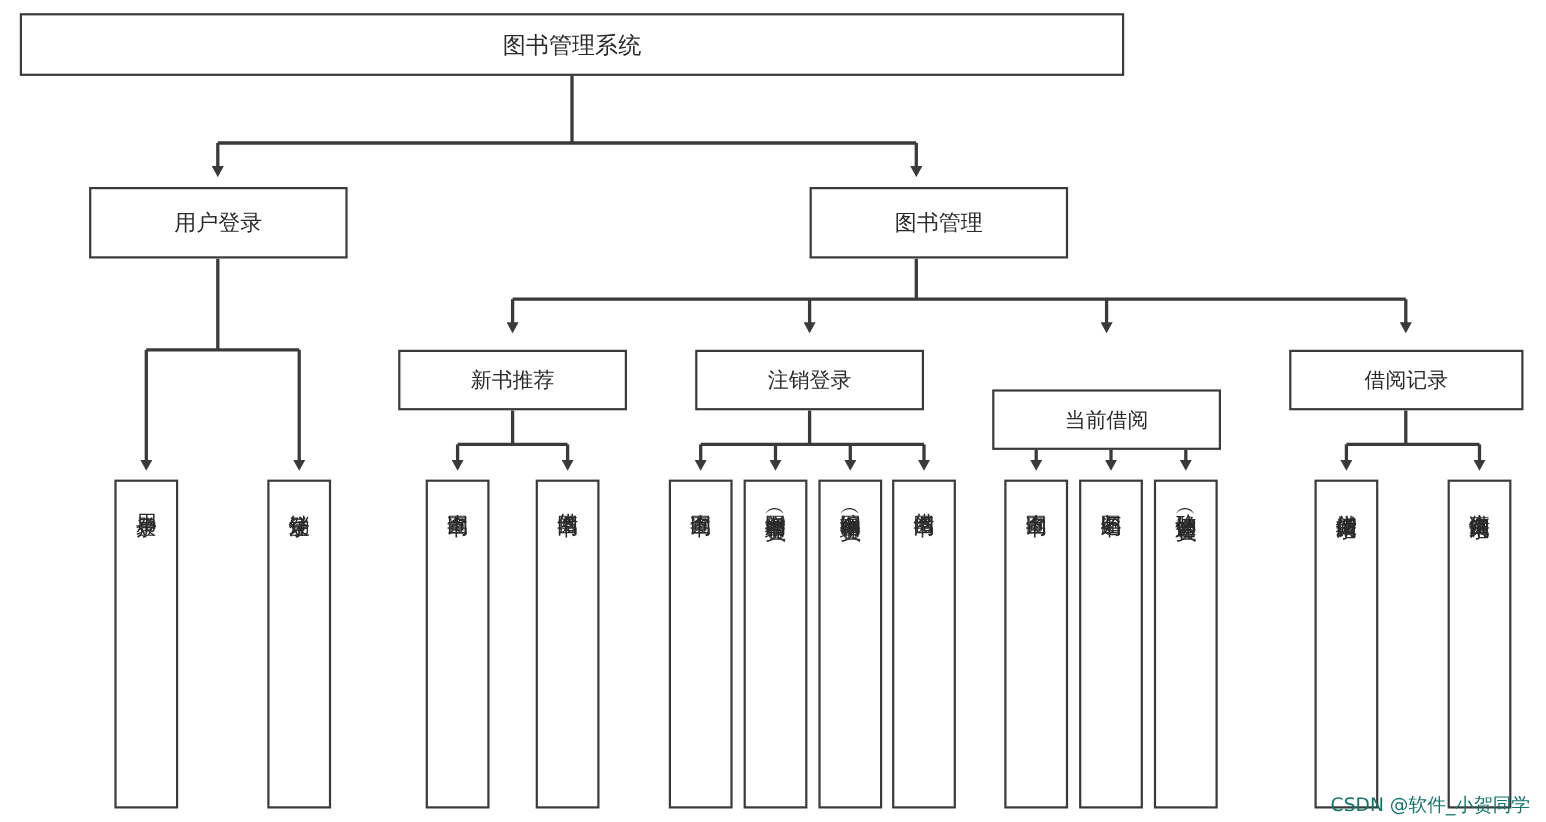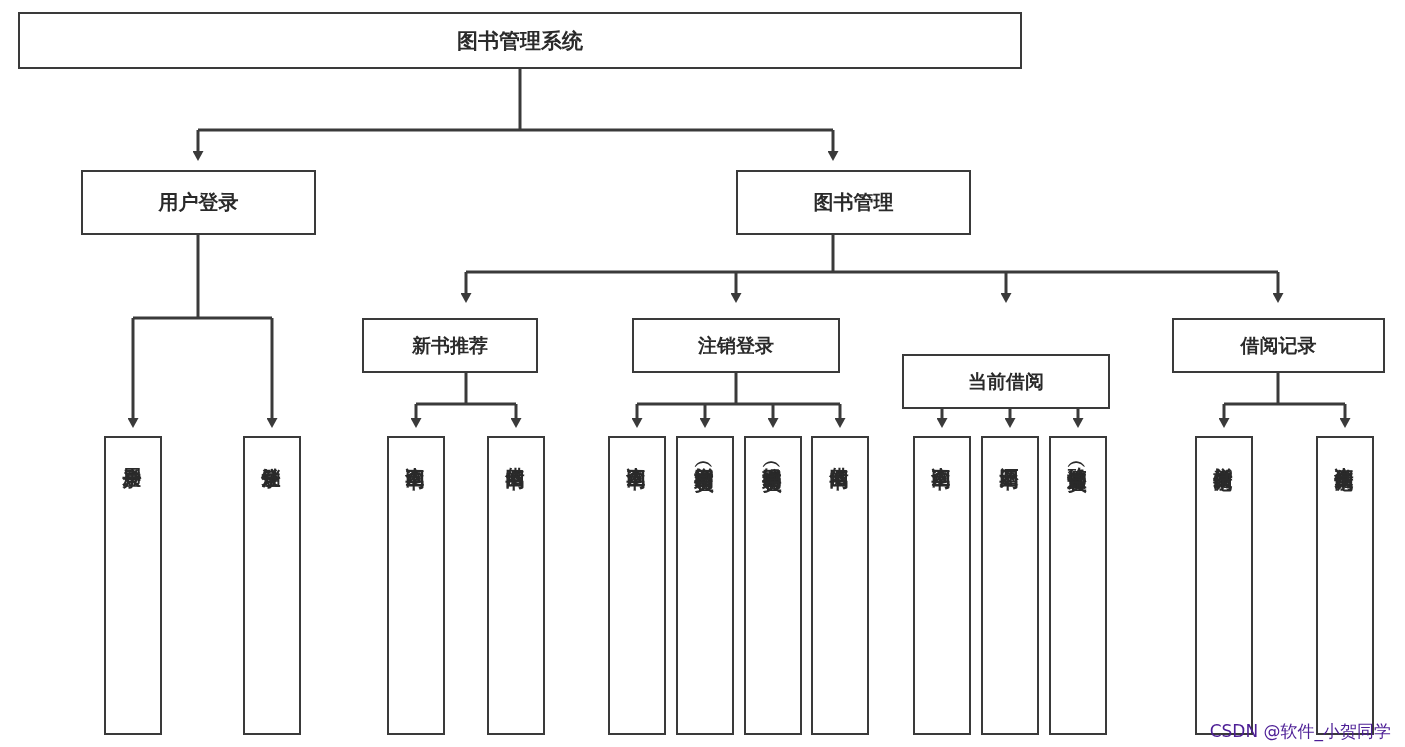--- a/index.html
+++ b/index.html
@@ -29,21 +29,20 @@
   .node {
     position: absolute;
     box-sizing: border-box;
     background: #ffffff;
     border: 2px solid #3a3a3a;
     display: flex;
     align-items: center;
     justify-content: center;
     color: #2a2a2a;
     z-index: 2;
-    font-weight: bold;
   }
   .node.root {
     font-size: 21px;
   }
   .node.mid {
     font-size: 20px;
   }
   .node.group {
     font-size: 19px;
   }
@@ -57,21 +56,21 @@
     writing-mode: vertical-rl;
     text-orientation: upright;
     letter-spacing: 1px;
     white-space: nowrap;
   }
   .watermark {
     position: absolute;
     right: 14px;
     bottom: 4px;
     font-size: 17px;
-    color: #4c1d95;
+    color: #0f766e;
     z-index: 5;
     white-space: nowrap;
   }
 </style>
 </head>
 <body>
 
 <div id="canvas">
 
   <svg id="wires" viewBox="0 0 1405 747" xmlns="http://www.w3.org/2000/svg">
@@ -128,21 +127,21 @@
     <span>图书管理系统</span>
   </div>
 
   <div class="node mid" style="left:81px; top:170px; width:235px; height:65px;">
     <span>用户登录</span>
   </div>
   <div class="node mid" style="left:711px; top:170px; width:235px; height:65px;margin-left:25px;">
     <span>图书管理</span>
   </div>
 
-  <div class="node group" style="left:362px; top:318px; width:176px; height:55px;align-items:center;">
+  <div class="node group" style="left:362px; top:318px; width:208px; height:55px;align-items:center;">
     <span>新书推荐</span>
   </div>
   <div class="node group" style="left:632px; top:318px; width:208px; height:55px;">
     <span>注销登录</span>
   </div>
   <div class="node group" style="left:902px; top:318px; width:208px; height:55px;margin-top:36px;">
     <span>当前借阅</span>
   </div>
   <div class="node group" style="left:1172px; top:318px; width:213px; height:55px;">
     <span>借阅记录</span>

